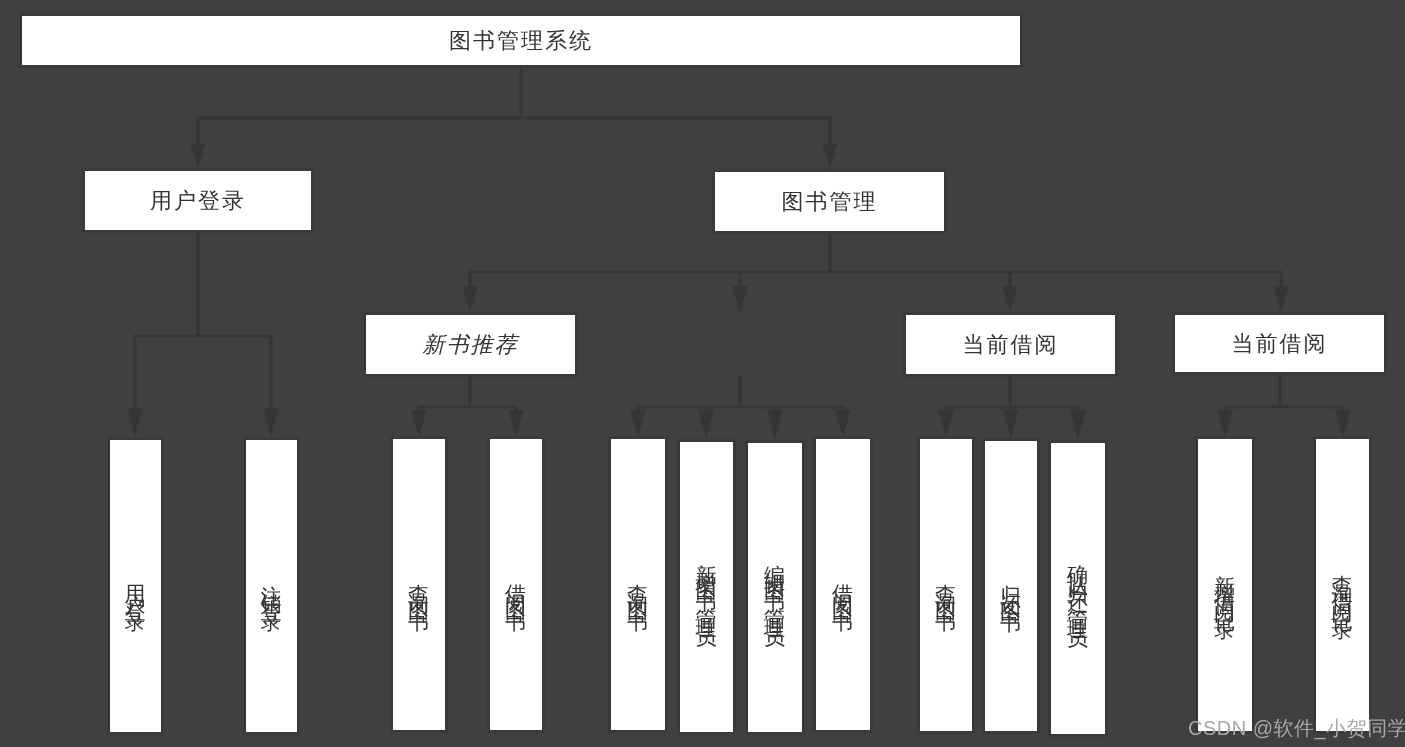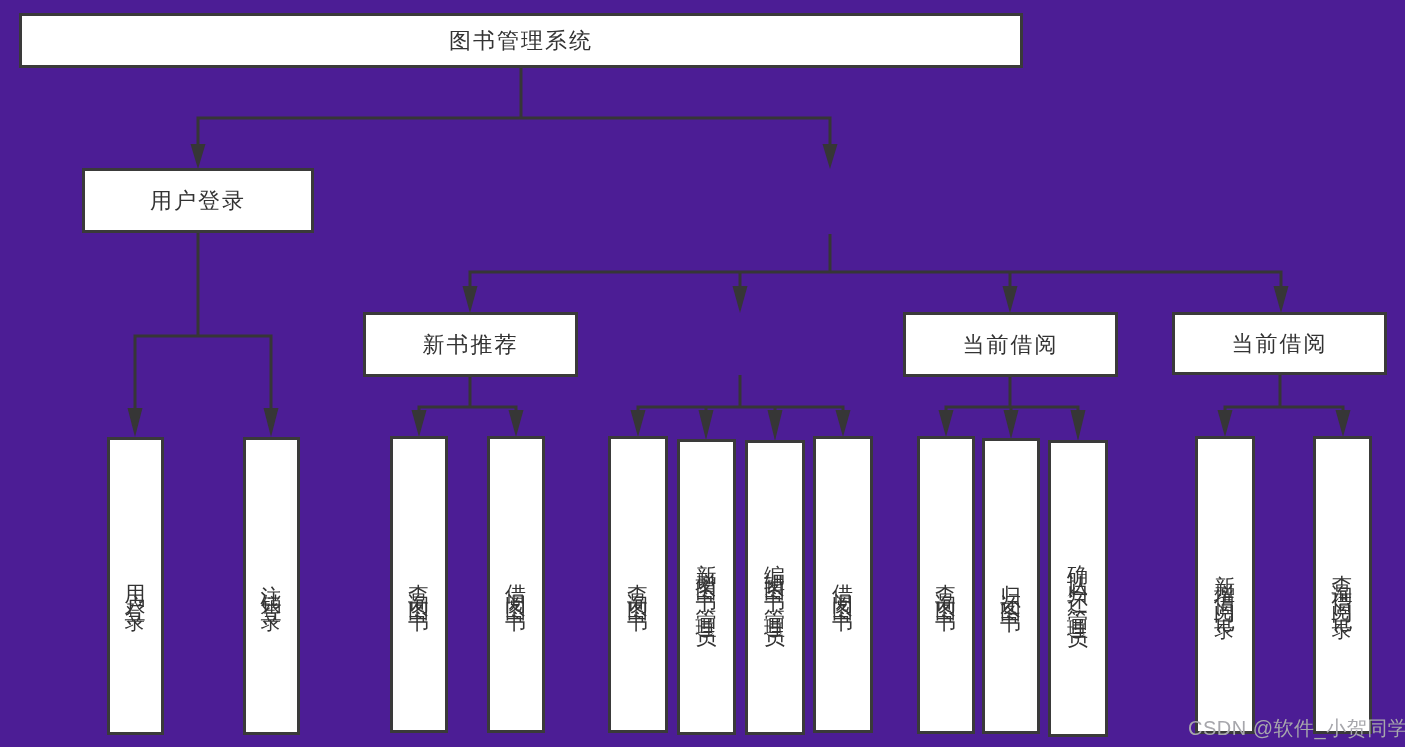--- a/index.html
+++ b/index.html
@@ -1,19 +1,19 @@
 <!DOCTYPE html>
 <html><head>
 <meta charset="utf-8">
 <style>
   html,body{margin:0;padding:0;background:#fff;}
   .stage{
     position:relative;
     width:1405px;height:747px;
-    background:#4c1d95;
+    background:#404040;
     font-family:"Liberation Sans","DejaVu Sans",sans-serif;
     color:#333333;
     overflow:hidden;
   }
   .connectors{position:absolute;left:0;top:0;z-index:1;}
   .connectors path{stroke:#363636;stroke-width:3;fill:none;}
   .connectors polygon{fill:#363636;stroke:none;}
   .box{
     position:absolute;
     box-sizing:border-box;
@@ -98,22 +98,25 @@
     <polygon points="1335.5,410 1350.5,410 1343,437"></polygon>
   </svg>
 
   <div class="box h" style="left:19px;top:13px;width:1004px;height:55px;">
     <span>图书管理系统</span>
   </div>
 
   <div class="box h" style="left:82px;top:168px;width:232px;height:65px;">
     <span>用户登录</span>
   </div>
+  <div class="box h" style="left:712px;top:169px;width:235px;height:65px;">
+    <span>图书管理</span>
+  </div>
 
-  <div class="box h" style="left:363px;top:312px;width:215px;height:65px;">
+  <div class="box h" style="left:363px;top:312px;width:215px;height:65px;font-style:italic;">
     <span>新书推荐</span>
   </div>
   <div class="box h" style="left:903px;top:312px;width:215px;height:65px;font-family:Liberation Mono, monospace;">
     <span>当前借阅</span>
   </div>
   <div class="box h" style="left:1172px;top:312px;width:215px;height:63px;">
     <span>当前借阅</span>
   </div>
 
   <div class="box v" style="left:107px;top:437px;width:57px;height:298px;">

